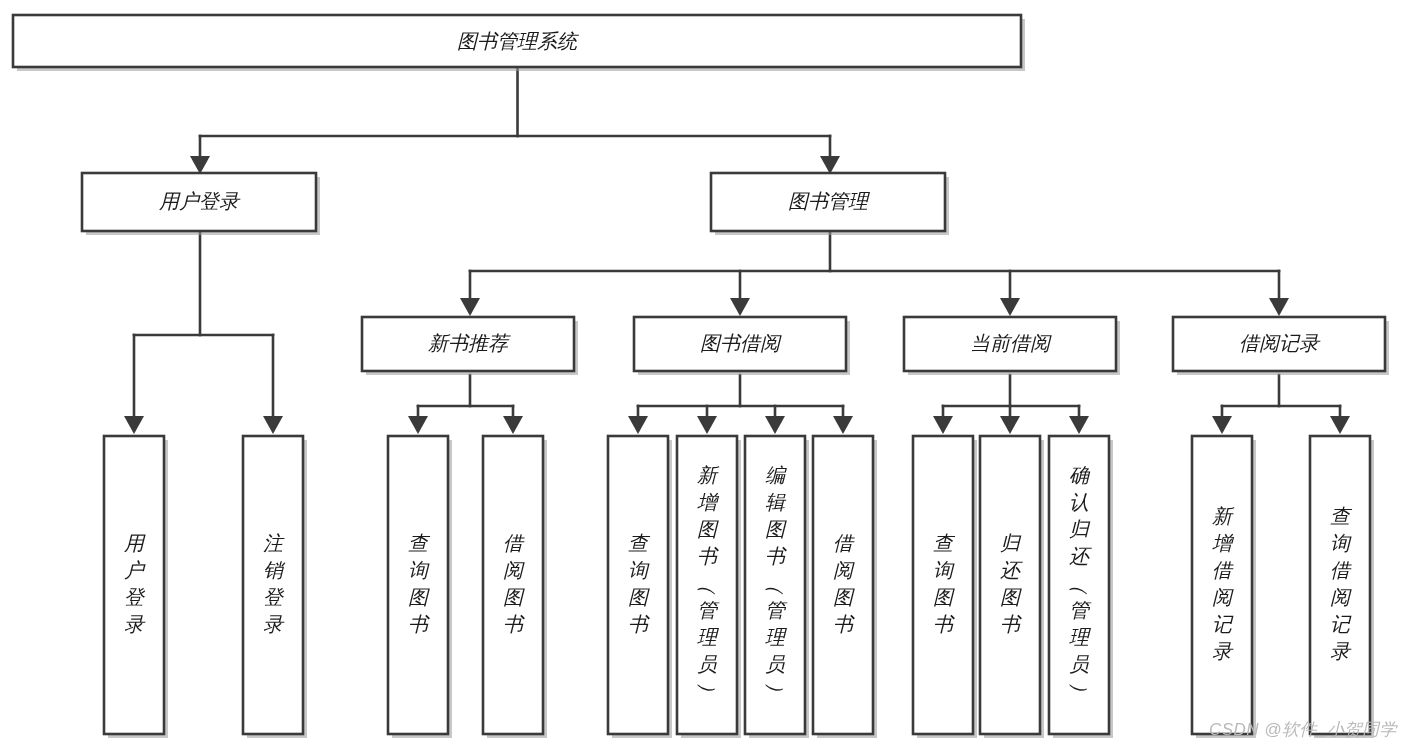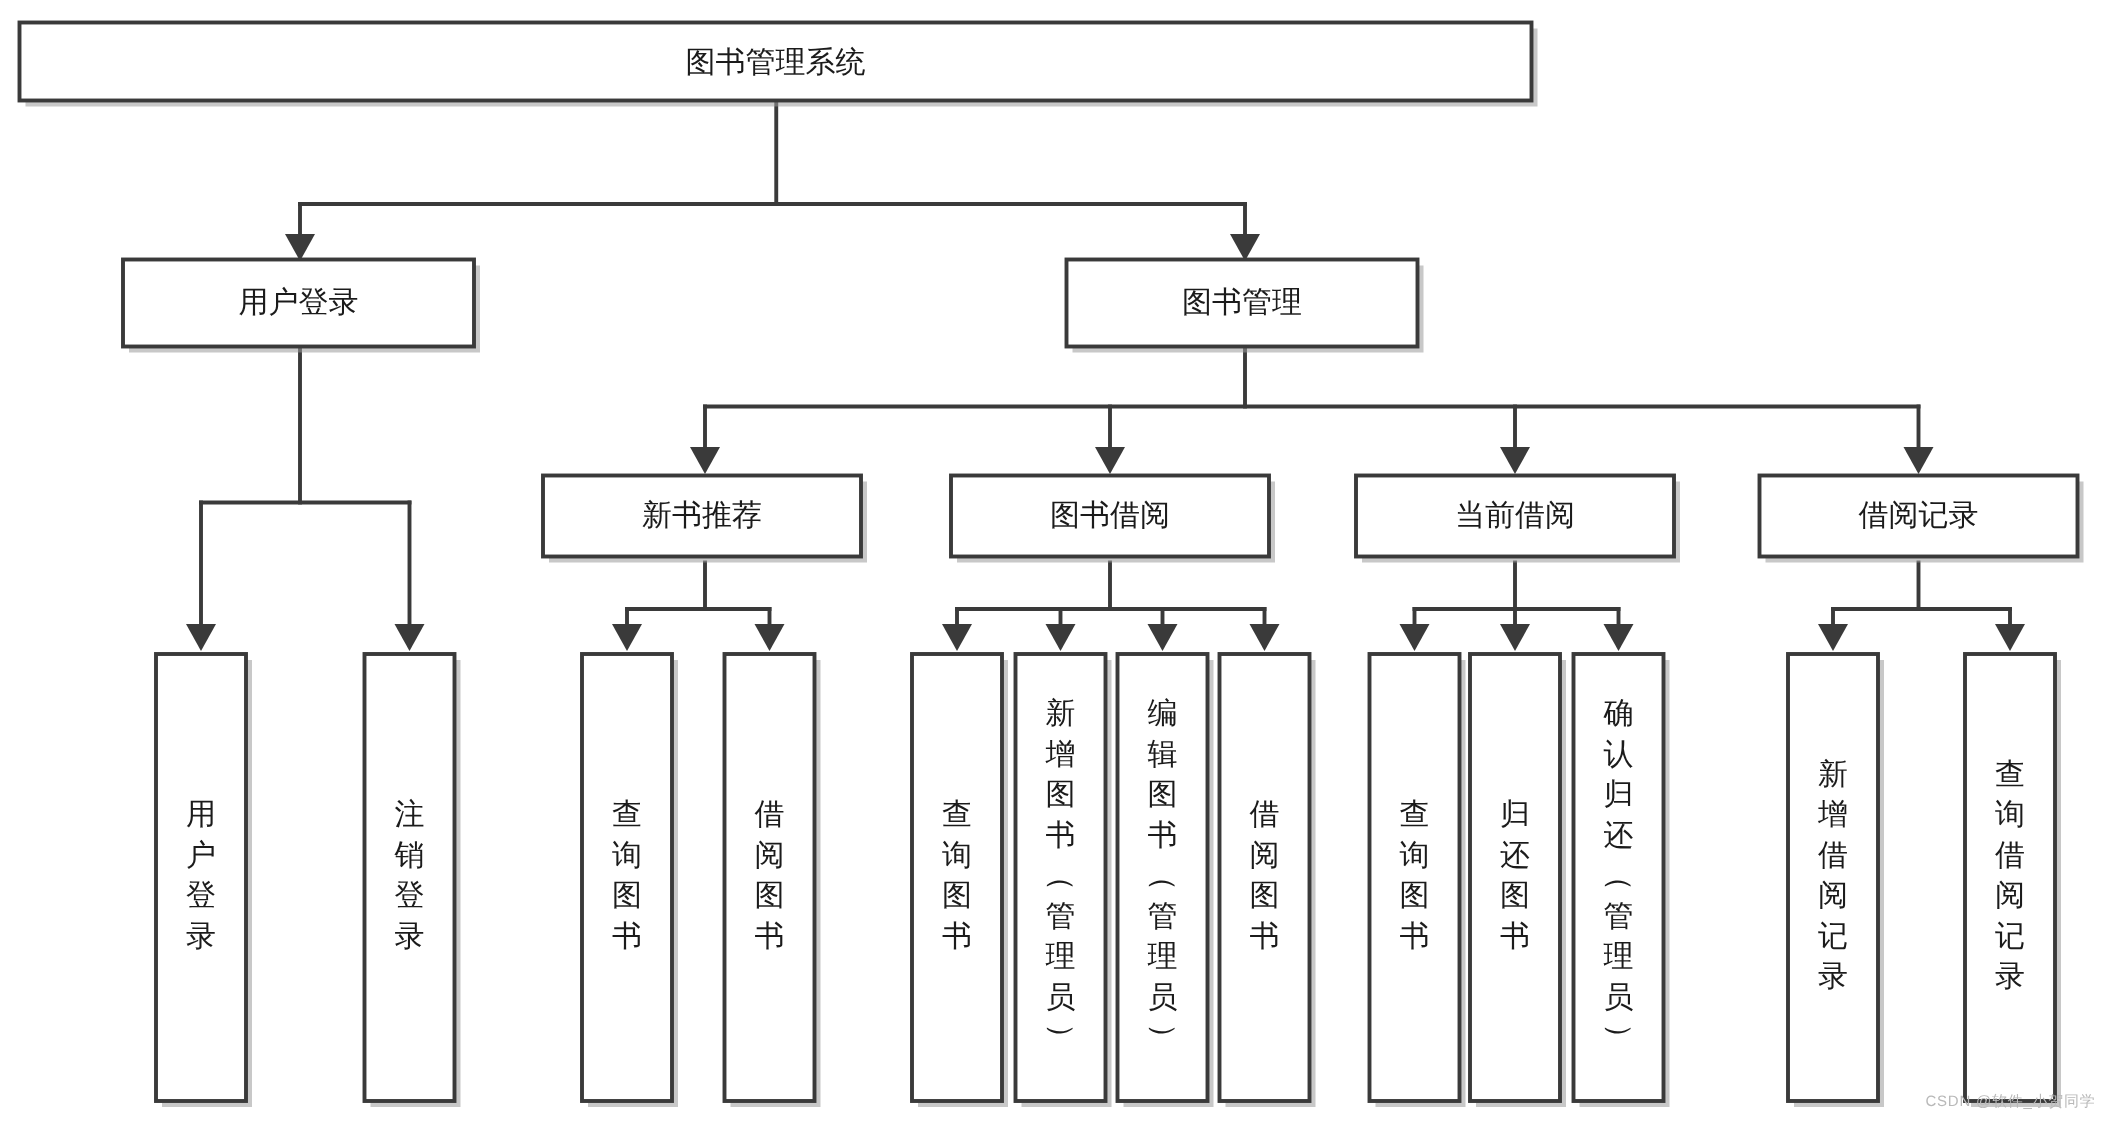--- a/index.html
+++ b/index.html
@@ -2,40 +2,40 @@
 <html><head>
 <meta charset="utf-8">
 <style>
   html,body{margin:0;padding:0;}
   body{
     width:1405px;height:747px;
     background:#ffffff;
     font-family:"Liberation Sans","DejaVu Sans",sans-serif;
     overflow:hidden;
   }
-  #diagram-root{position:relative;width:1405px;height:747px;}
+  #diagram-root{position:relative;width:1405px;height:747px;font-style:italic;}
   svg#tree{position:absolute;left:0;top:0;width:1405px;height:747px;}
   .node-box{
     fill:#ffffff;stroke:#3a3a3a;stroke-width:2.6;
   }
   .node-shadow{fill:#9a9a9a;stroke:none;opacity:.55;}
   .link{stroke:#3a3a3a;stroke-width:2.6;fill:none;stroke-linecap:square;}
   .arrow-head{fill:#3a3a3a;stroke:none;}
   .node-label{
     fill:#1b1b1b;
     font-family:"Liberation Sans","DejaVu Sans",sans-serif;
     text-anchor:middle;
     dominant-baseline:middle;
   }
   .label-h{font-size:20px;}
   .vchar{font-size:20px;fill:#1b1b1b;text-anchor:middle;}
   .watermark{
     position:absolute;
     right:8px;bottom:6px;
-    font-size:10px;
+    font-size:17px;
     color:#b9b9b9;
     letter-spacing:.5px;
     font-family:"Liberation Sans","DejaVu Sans",sans-serif;
     white-space:nowrap;
     pointer-events:none;
   }
 </style>
 </head>
 <body>
 

